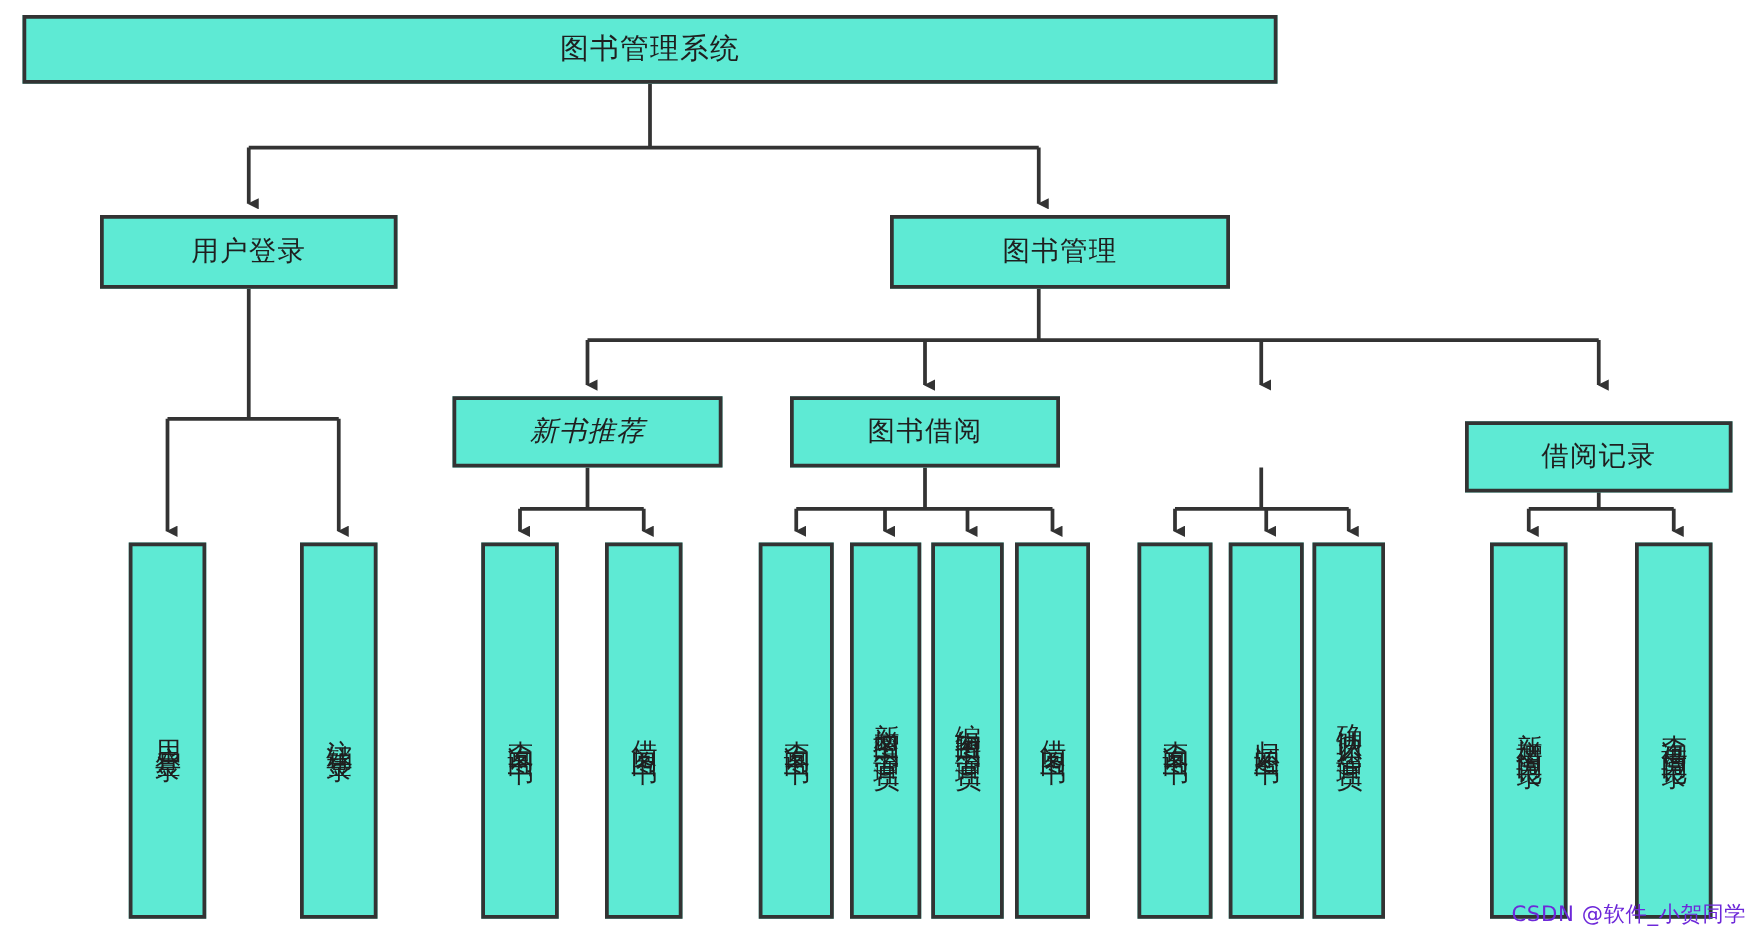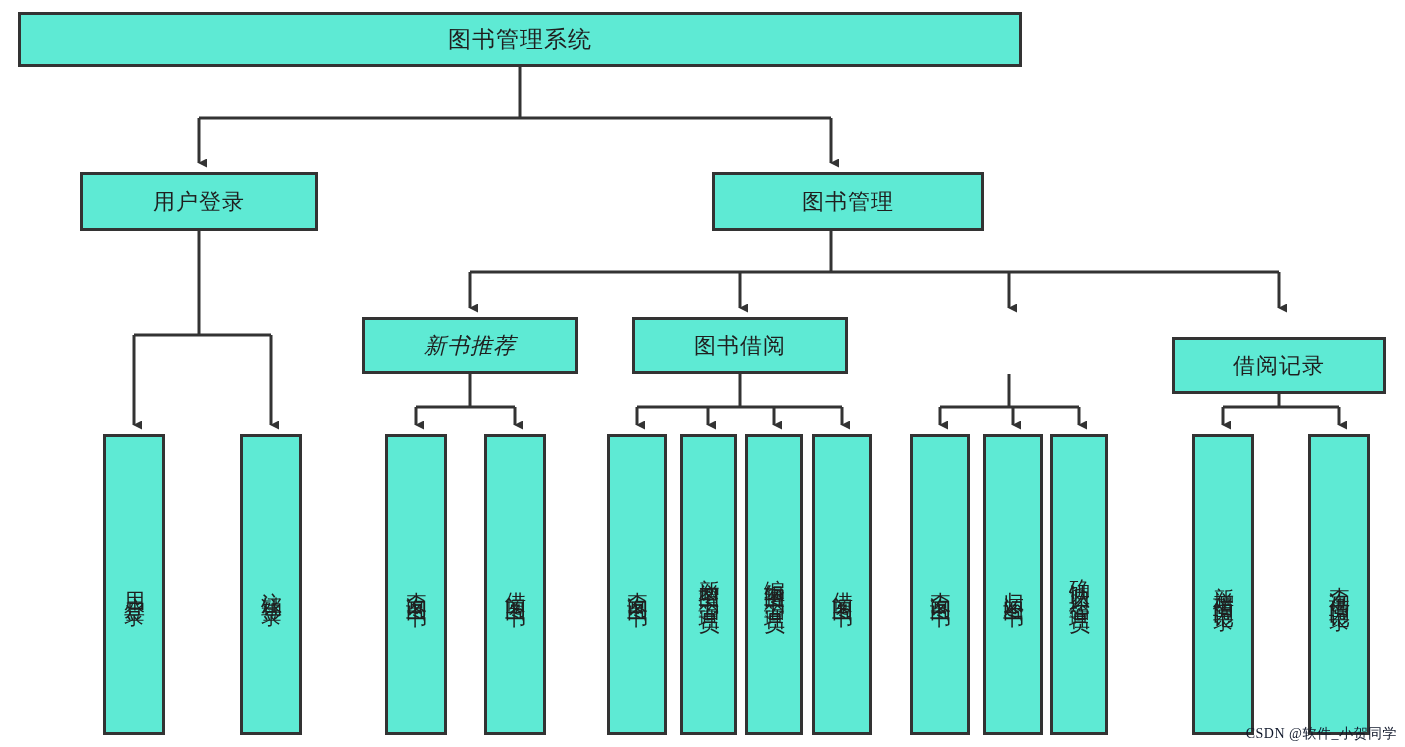--- a/index.html
+++ b/index.html
@@ -51,26 +51,25 @@
     white-space: normal;
     letter-spacing: 5px;
     font-size: 21px;
     line-height: 1.0;
     max-height: 100%;
   }
   .watermark {
     position: absolute;
     right: 8px;
     bottom: 4px;
-    font-size: 14px;
-    color: #0f172a;
+    font-size: 17px;
+    color: #6d28d9;
     letter-spacing: 0.5px;
     white-space: nowrap;
     pointer-events: none;
-    font-family: Liberation Serif, serif;
   }
   svg.connectors {
     position: absolute;
     left: 0;
     top: 0;
     width: 1405px;
     height: 747px;
     pointer-events: none;
   }
 </style>

